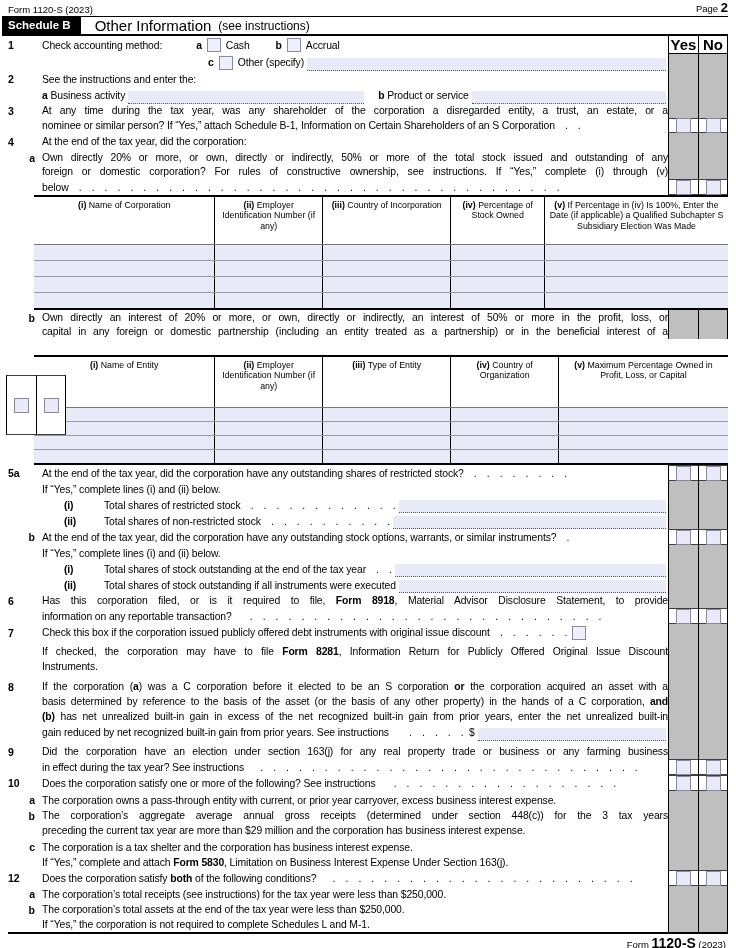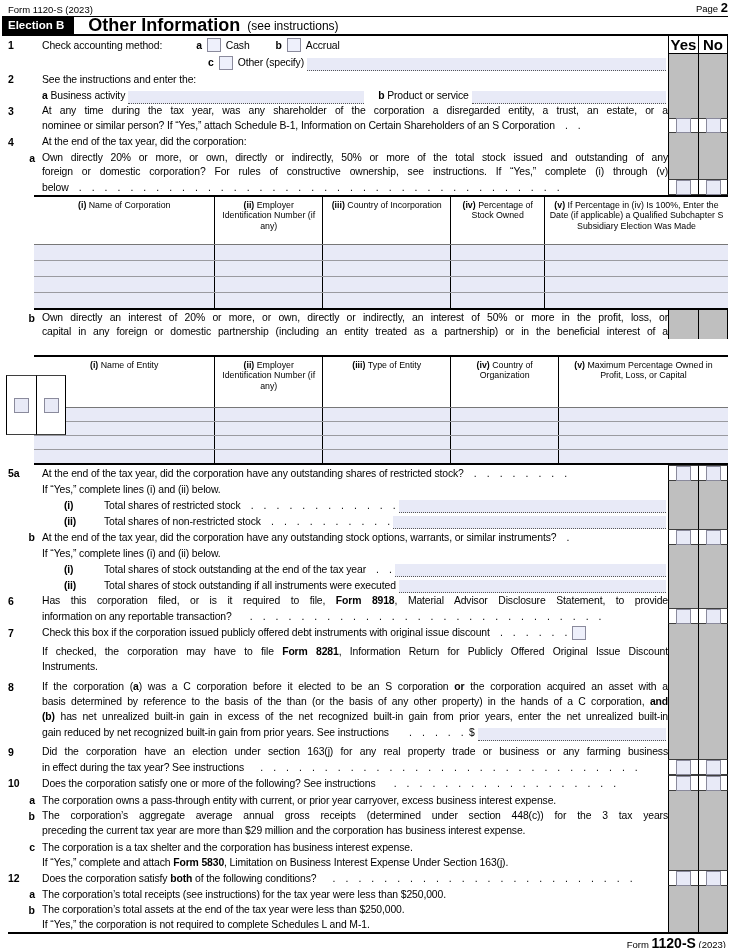--- a/index.html
+++ b/index.html
@@ -1,21 +1,21 @@
 <!DOCTYPE html>
 <html><head>
 <meta charset="utf-8">
 <style>
   html,body{margin:0;padding:0;background:#fff;}
   body{width:736px;height:948px;font-family:"Liberation Sans",sans-serif;color:#000;overflow:hidden;}
   .topbar{display:flex;justify-content:space-between;align-items:flex-end;padding:3px 8px 0 8px;height:12px;font-size:9.5px;}
   .pageno b{font-size:13px;}
   .schedbar{border-top:1px solid #000;border-bottom:2.5px solid #000;margin:1px 8px 0 2px;display:flex;align-items:center;height:17px;}
   .schedbox{background:#000;color:#fff;font-weight:bold;font-size:11.5px;padding:2px 10px 3px 6px;}
-  .schedtitle{font-weight:bold;font-size:18px;margin-left:14px;}
+  .schedtitle{font-weight:normal;font-size:15px;margin-left:14px;}
   .schedsub{font-size:12px;margin-left:7px;}
   .rowblock{margin:0 8px 0 6px;}
   .row{display:flex;box-sizing:border-box;align-items:stretch;}
   .lbl{width:36px;flex:0 0 36px;font-weight:bold;font-size:10.5px;padding-left:2px;box-sizing:border-box;display:flex;align-items:center;}
   .lbl.lr{justify-content:flex-end;padding-right:7px;}
   .content{flex:1 1 auto;min-width:0;display:flex;align-items:center;font-size:10.4px;letter-spacing:-0.12px;box-sizing:border-box;overflow:hidden;}
   .content.just{display:block;text-align:justify;text-align-last:justify;overflow:hidden;}
   .txt{white-space:pre;}
   .just .txt{white-space:normal;}
   .bold{font-weight:bold;}
@@ -46,21 +46,21 @@
 </style>
 </head>
 <body style="--shade: #bfbfbf; --field: #e8eaf7; --cbfill: #eef0fb;">
 
 <div class="topbar">
   <span>Form 1120-S (2023)</span>
   <span class="pageno"><span>Page</span> <b>2</b></span>
 </div>
 
 <div class="schedbar">
-  <span class="schedbox">Election B</span>
+  <span class="schedbox">Schedule B</span>
   <span class="schedtitle">Other Information</span>
   <span class="schedsub">(see instructions)</span>
 </div>
 
 <div id="rows-a" class="rowblock">
     <div class="row" style="height: 18px;">
       <div class="lbl">1</div>
       <div class="content">
         <span class="txt">Check accounting method:</span>
         <span class="gap" style="width: 34px;"></span>
@@ -468,21 +468,21 @@
     <div class="row" style="height: 20px;">
       <div class="lbl" style="padding-top: 6px;">8</div>
       <div class="content just" style="padding-top: 6px; line-height: 14px;"><span class="txt">If the corporation (</span><span class="txt bold">a</span><span class="txt">) was a C corporation before it elected to be an S corporation </span><span class="txt bold">or</span><span class="txt"> the corporation acquired an asset with a</span></div>
       <div class="cells">
         <div class="cell gray yes"></div>
         <div class="cell gray no"></div>
       </div>
     </div>
     <div class="row" style="height: 15px;">
       <div class="lbl"></div>
-      <div class="content just" style="line-height: 15px;"><span class="txt">basis determined by reference to the basis of the than (or the basis of any other property) in the hands of a C corporation, </span><span class="txt bold">and</span></div>
+      <div class="content just" style="line-height: 15px;"><span class="txt">basis determined by reference to the basis of the asset (or the basis of any other property) in the hands of a C corporation, </span><span class="txt bold">and</span></div>
       <div class="cells">
         <div class="cell gray yes"></div>
         <div class="cell gray no"></div>
       </div>
     </div>
     <div class="row" style="height: 15px;">
       <div class="lbl"></div>
       <div class="content just" style="line-height: 15px;"><span class="txt bold">(b)</span><span class="txt"> has net unrealized built-in gain in excess of the net recognized built-in gain from prior years, enter the net unrealized built-in</span></div>
       <div class="cells">
         <div class="cell gray yes"></div>

